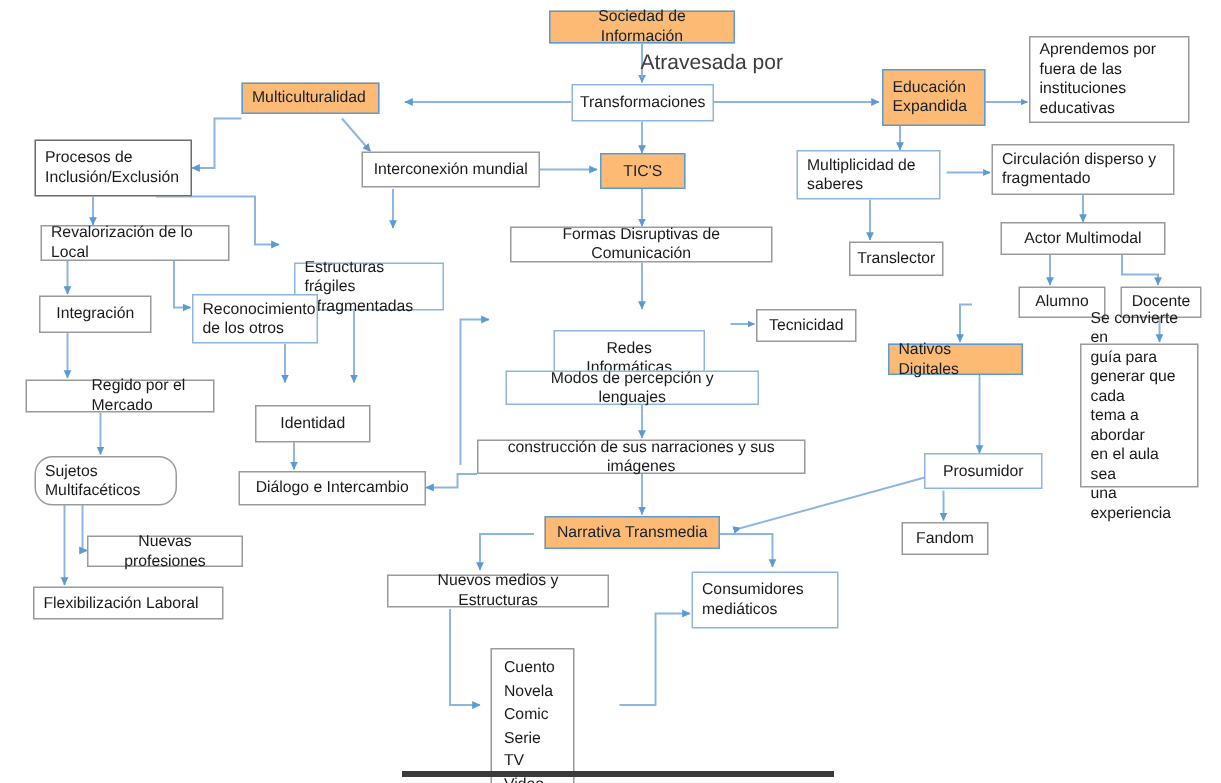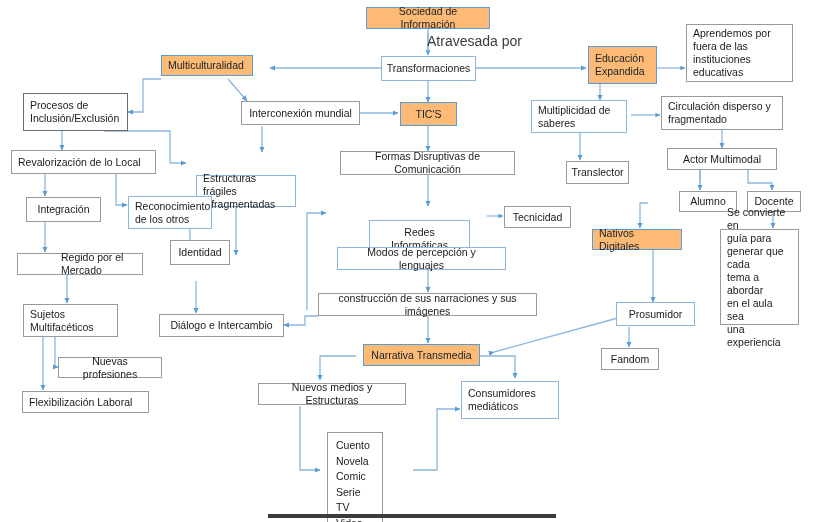--- a/index.html
+++ b/index.html
@@ -175,21 +175,21 @@
 
   <div class="node bborder" style="left:531px;top:100px;width:96px;height:33px;">Multiplicidad de
 saberes</div>
 
   <div class="node" style="left:661px;top:96px;width:122px;height:34px;">Circulación disperso y
 fragmentado</div>
 
   <div class="node dark" style="left:23px;top:93px;width:105px;height:38px;">Procesos de
 Inclusión/Exclusión</div>
 
-  <div class="node" style="left:11px;top:150px;width:145px;height:24px;">Revalorización de lo Local</div>
+  <div class="node" style="left:27px;top:150px;width:126px;height:24px;">Revalorización de lo Local</div>
 
   <div class="node bborder" style="left:196px;top:152px;width:100px;height:32px;margin-top:23px;">Estructuras frágiles
 y fragmentadas</div>
 
   <div class="node center" style="left:340px;top:151px;width:175px;height:24px;">Formas Disruptivas de Comunicación</div>
 
   <div class="node center" style="left:566px;top:161px;width:63px;height:23px;">Translector</div>
 
   <div class="node center" style="left:667px;top:148px;width:110px;height:22px;">Actor Multimodal</div>
 
@@ -210,25 +210,25 @@
 
   <div class="node" style="left:720px;top:229px;width:79px;height:96px;">Se convierte en
 guía para
 generar que cada
 tema a abordar
 en el aula sea
 una experiencia</div>
 
   <div class="node" style="left:17px;top:253px;width:126px;height:22px;padding-left:43px;">Regido por el Mercado</div>
 
-  <div class="node center" style="left:170px;top:240px;width:60px;height:25px;">Identidad</div>
+  <div class="node center" style="left:170px;top:270px;width:77px;height:25px;">Identidad</div>
 
   <div class="node bborder center" style="left:337px;top:247px;width:169px;height:23px;">Modos de percepción y lenguajes</div>
 
-  <div class="node" style="left:23px;top:304px;width:95px;height:33px;">Sujetos
+  <div class="node" style="left:23px;top:304px;width:95px;height:33px;border-radius:12px;">Sujetos
 Multifacéticos</div>
 
   <div class="node center" style="left:318px;top:293px;width:219px;height:23px;">construcción de sus narraciones y sus imágenes</div>
 
   <div class="node bborder center" style="left:616px;top:302px;width:79px;height:24px;">Prosumidor</div>
 
   <div class="node center" style="left:159px;top:314px;width:125px;height:23px;">Diálogo e Intercambio</div>
 
   <div class="node center" style="left:58px;top:357px;width:104px;height:21px;">Nuevas profesiones</div>
 

